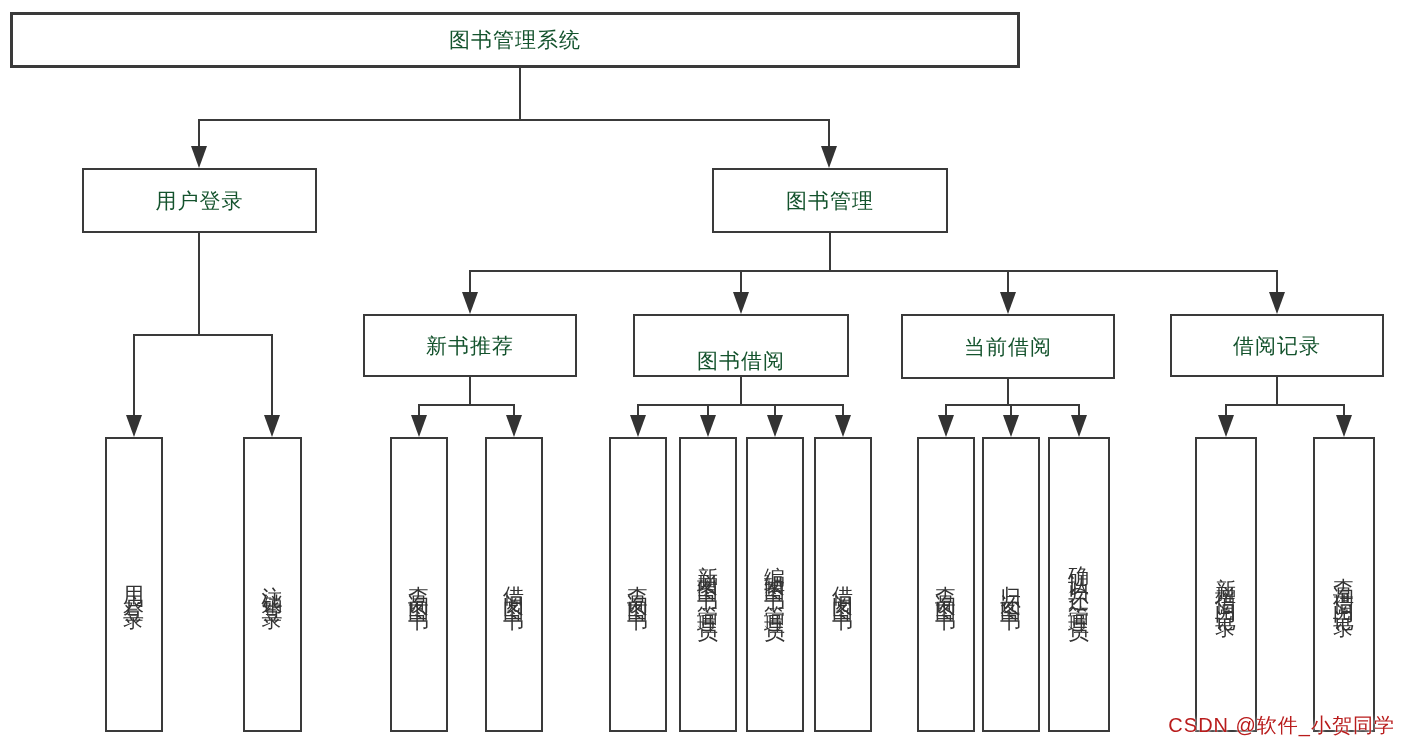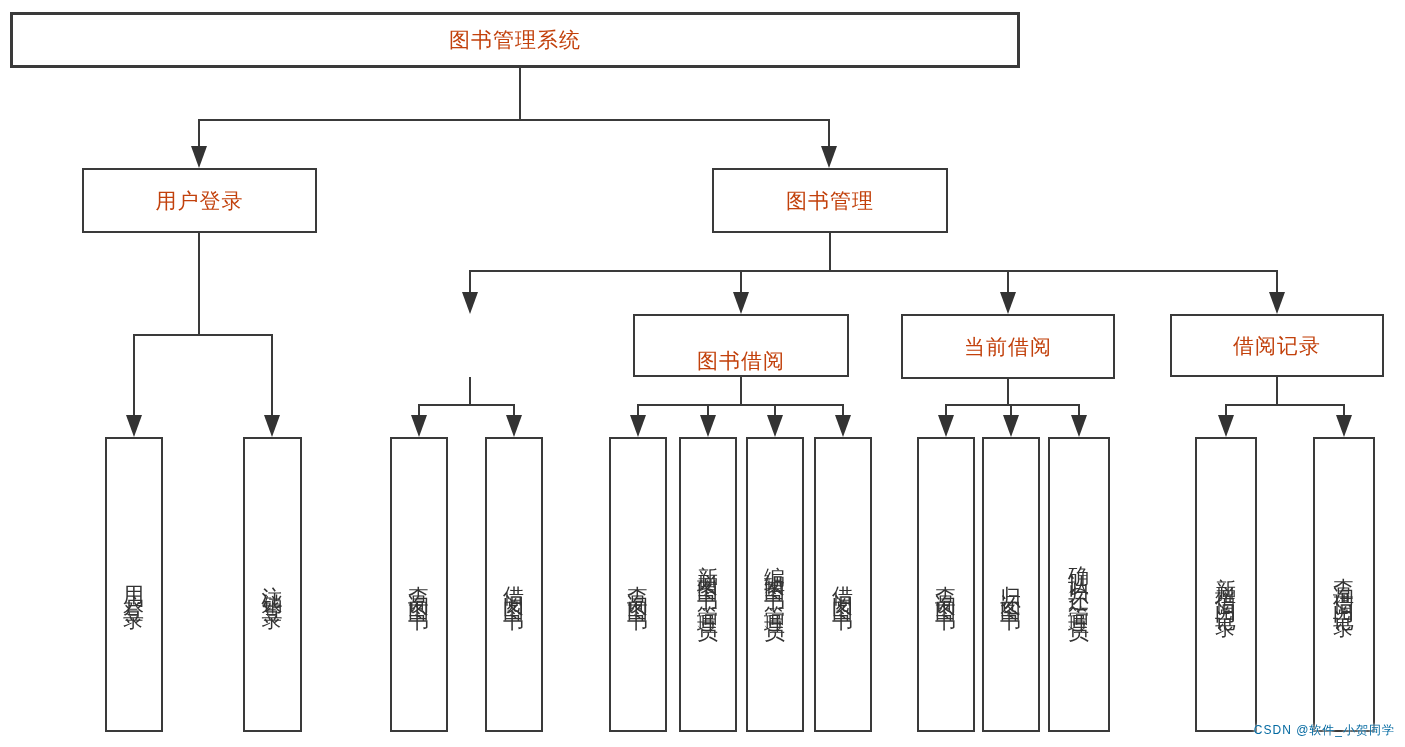--- a/index.html
+++ b/index.html
@@ -19,21 +19,21 @@
   #connectors line { stroke: #3a3a3a; stroke-width: 2; }
   #connectors polygon { fill: #333333; stroke: none; }
   .node {
     position: absolute;
     box-sizing: border-box;
     border: 2px solid #3a3a3a;
     background: #ffffff;
     display: flex;
     align-items: center;
     justify-content: center;
-    color: #c2410c;
+    color: #14532d;
     font-size: 21px;
     letter-spacing: 1px;
     white-space: nowrap;
   }
   .node.root { border-width: 3px; }
   .leaf {
     position: absolute;
     box-sizing: border-box;
     border: 2px solid #3a3a3a;
     background: #ffffff;
@@ -49,22 +49,22 @@
     text-orientation: mixed;
     font-size: 21px;
     letter-spacing: 8px;
     line-height: 1;
     color: #333333;
   }
   .watermark {
     position: absolute;
     right: 10px;
     bottom: 8px;
-    font-size: 12px;
-    color: #0369a1;
+    font-size: 20px;
+    color: #b91c1c;
     letter-spacing: 1px;
     text-shadow: 0 0 2px #ffffff, 0 0 4px #ffffff;
   }
 </style>
 </head>
 <body>
 
 <div id="canvas">
 
   <svg id="connectors" width="1405" height="747">
@@ -147,20 +147,23 @@
     <span>图书管理系统</span>
   </div>
 
   <div class="node" style="left:82px; top:168px; width:235px; height:65px;">
     <span>用户登录</span>
   </div>
   <div class="node" style="left:712px; top:168px; width:236px; height:65px;align-items:center;">
     <span>图书管理</span>
   </div>
 
+  <div class="node" style="left:363px; top:314px; width:214px; height:63px;">
+    <span>新书推荐</span>
+  </div>
   <div class="node" style="left:633px; top:314px; width:216px; height:63px;align-items:flex-end;">
     <span>图书借阅</span>
   </div>
   <div class="node" style="left:901px; top:314px; width:214px; height:65px;">
     <span>当前借阅</span>
   </div>
   <div class="node" style="left:1170px; top:314px; width:214px; height:63px;">
     <span>借阅记录</span>
   </div>
 

